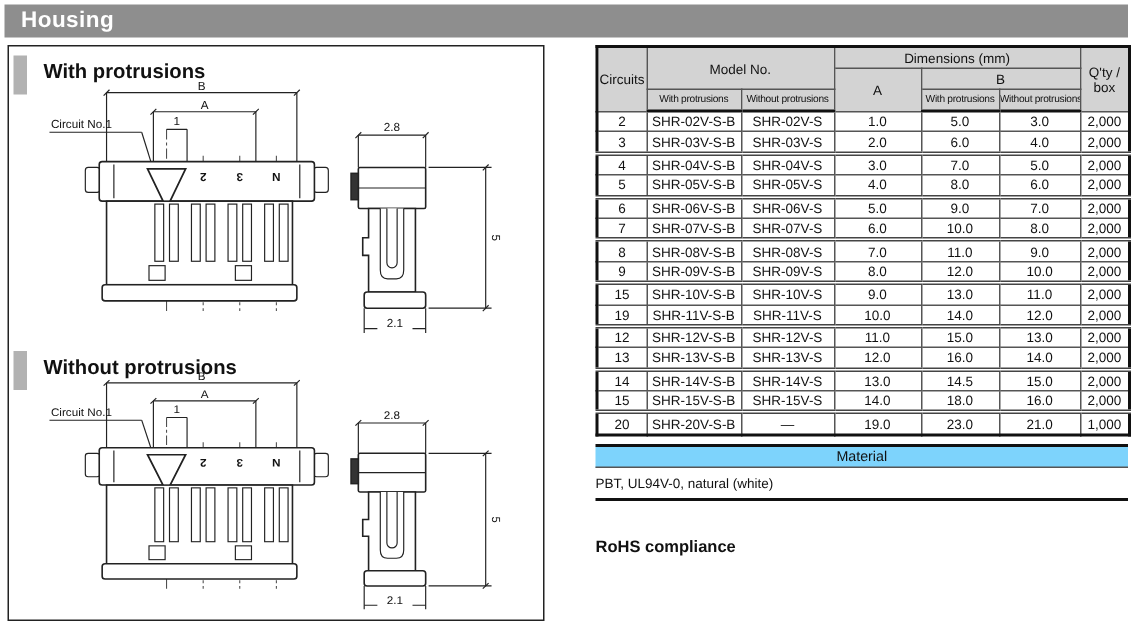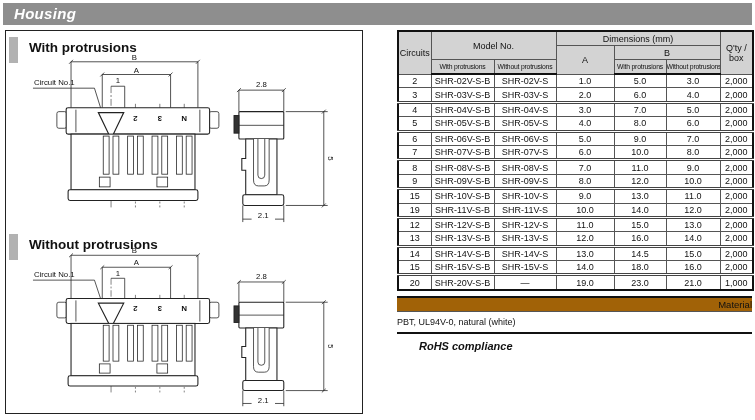--- a/index.html
+++ b/index.html
@@ -3,21 +3,21 @@
 <meta charset="utf-8">
 <style>
   html,body{margin:0;padding:0;}
   body{
     width:755px;height:420px;position:relative;background:#fff;
     font-family:"Liberation Sans",sans-serif;color:#111;overflow:hidden;
   }
   
   .header-bar{
     position:absolute;left:3px;top:3px;width:749px;height:22px;
-    background:#8e8e8e;color:#fff;font-weight:bold;font-style:italic;
+    background:#8e8e8e;color:#fff;font-weight:bold;
     font-size:15px;line-height:22px;padding-left:11px;box-sizing:border-box;
     letter-spacing:.3px;
   }
   
   .panel{
     position:absolute;left:5px;top:30px;width:358px;height:384px;
     border:1px solid #222;box-sizing:border-box;background:#fff;
   }
   .graybar{position:absolute;left:3px;width:9px;height:26px;background:#b2b2b2;}
   .graybar.s1{top:6px}
@@ -52,26 +52,26 @@
   .spec-table thead tr:last-child th{border-bottom:2px solid #111;}
   .spec-table tbody td{font-size:9px;height:12.4px;line-height:12px;background:#fff;}
   .spec-table tbody td.c-model{font-weight:normal;}
   .spec-table tbody tr.dbl td{border-bottom:3px double #444;}
   
   .material{
     position:absolute;left:397px;top:296px;width:355px;
     border-top:2px solid #111;border-bottom:2px solid #111;background:#fff;
   }
   .material-head{
-    background:#a16207;border-bottom:1px solid #555;
-    font-size:9.5px;text-align:right;height:13px;line-height:13px;
+    background:#7dd3fc;border-bottom:1px solid #555;
+    font-size:9.5px;text-align:center;height:13px;line-height:13px;
   }
   .material-val{height:20px;line-height:20px;font-size:9px;}
   
-  .rohs{position:absolute;left:397px;top:340px;font-size:11px;font-weight:bold;font-style:italic;margin-left:22px;}
+  .rohs{position:absolute;left:397px;top:359px;font-size:11px;font-weight:bold;}
 </style>
 </head>
 <body>
 
 <div class="header-bar">Housing</div>
 
 <div class="panel">
   <div class="graybar s1"></div>
   <div class="section-title s1">With protrusions</div>
   <div class="drawing drawing-1">

